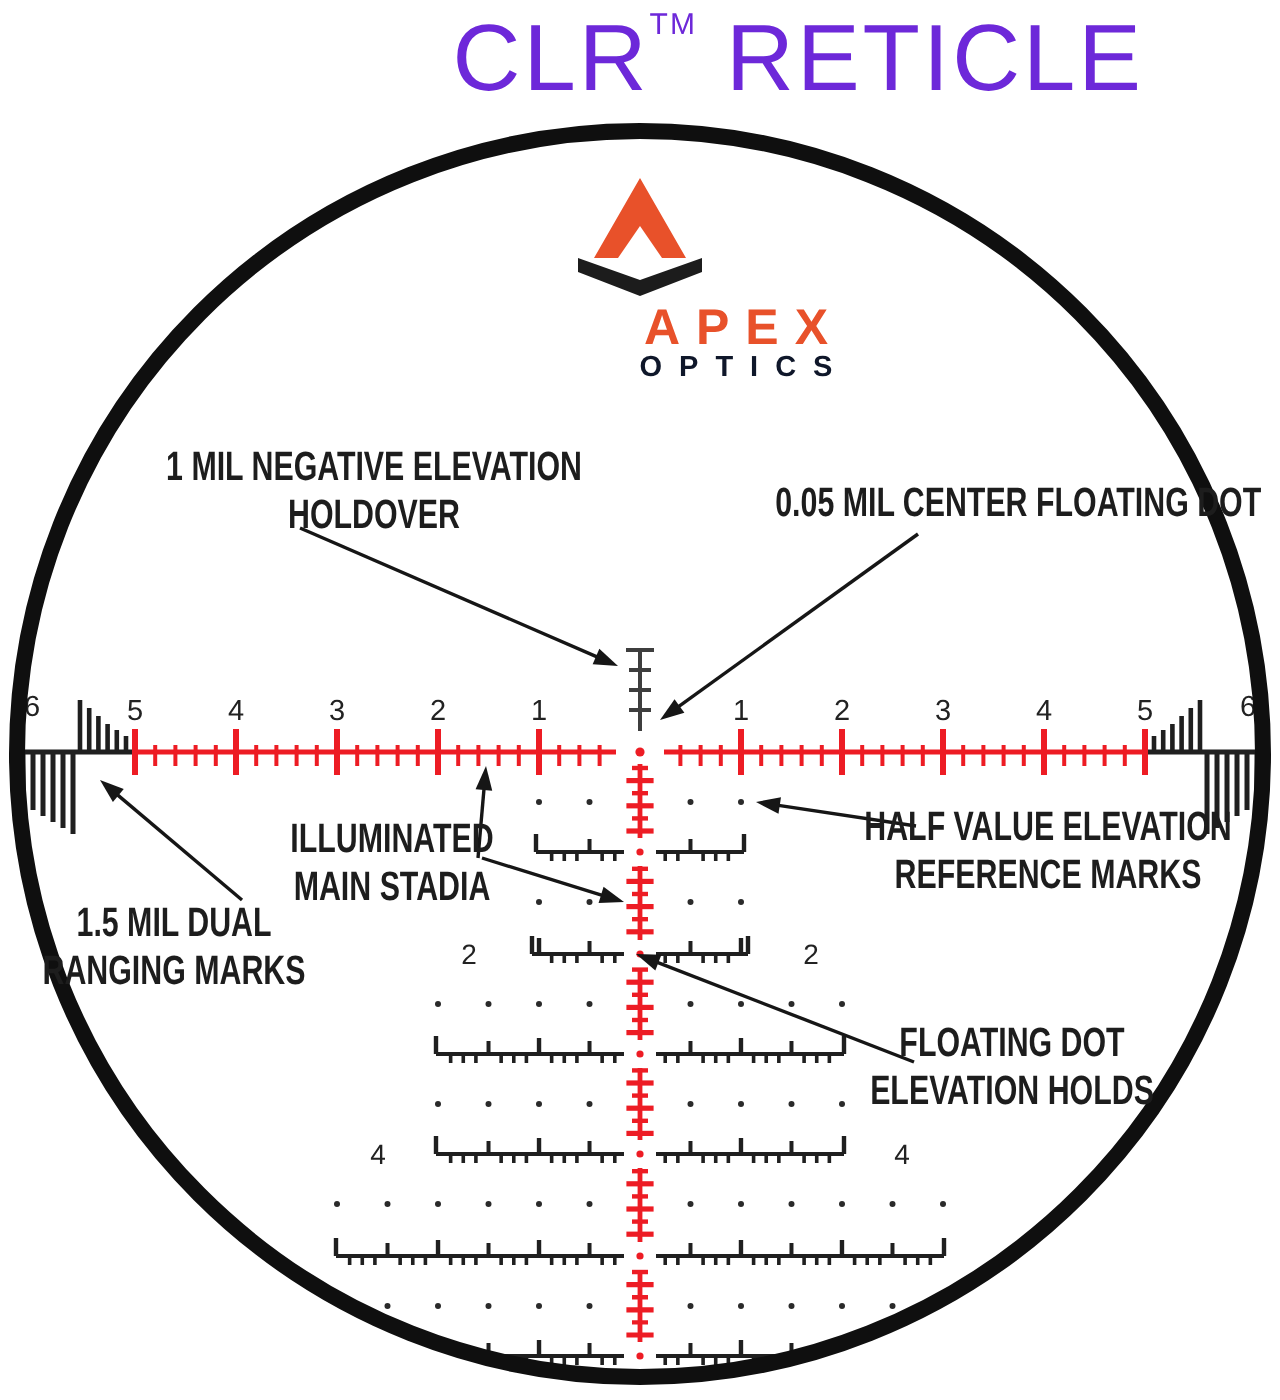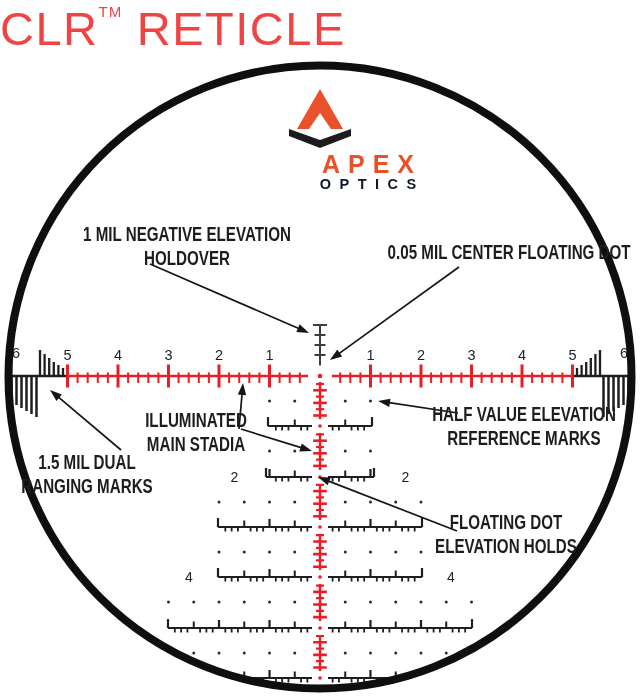--- a/index.html
+++ b/index.html
@@ -1,20 +1,20 @@
 <!DOCTYPE html>
 <html><head>
 <meta charset="utf-8">
 <style>
   html,body{margin:0;padding:0;background:#ffffff;}
   #stage{position:relative;width:640px;height:700px;background:#fff;overflow:hidden;
          font-family:"Liberation Sans",sans-serif;}
   #reticle-svg{position:absolute;left:0;top:0;}
-  .title{position:absolute;left:0;top:1px;width:572px;text-align:left;
-         font-size:47px;letter-spacing:1.5px;color:#ef4444;white-space:nowrap;}
+  .title{position:absolute;left:0;top:1px;width:572px;text-align:right;
+         font-size:47px;letter-spacing:1.5px;color:#6d28d9;white-space:nowrap;}
   .title .tm{font-size:15px;vertical-align:28px;letter-spacing:1px;}
   .logo-name{position:absolute;left:0;width:640px;text-align:center;font-weight:bold;margin-left:48px;}
   #apex-word{top:150px;font-size:25px;letter-spacing:8px;text-indent:8px;}
   #optics-word{top:176px;font-size:14.5px;letter-spacing:8.5px;text-indent:8.5px;}
   .callout{position:absolute;width:320px;margin-left:-160px;text-align:center;
            font-weight:bold;font-size:20.5px;line-height:24px;color:#1d1d1d;
            transform:scaleX(0.74);transform-origin:50% 0;white-space:nowrap;}
   .callout span{display:block;}
 </style>
 </head>

